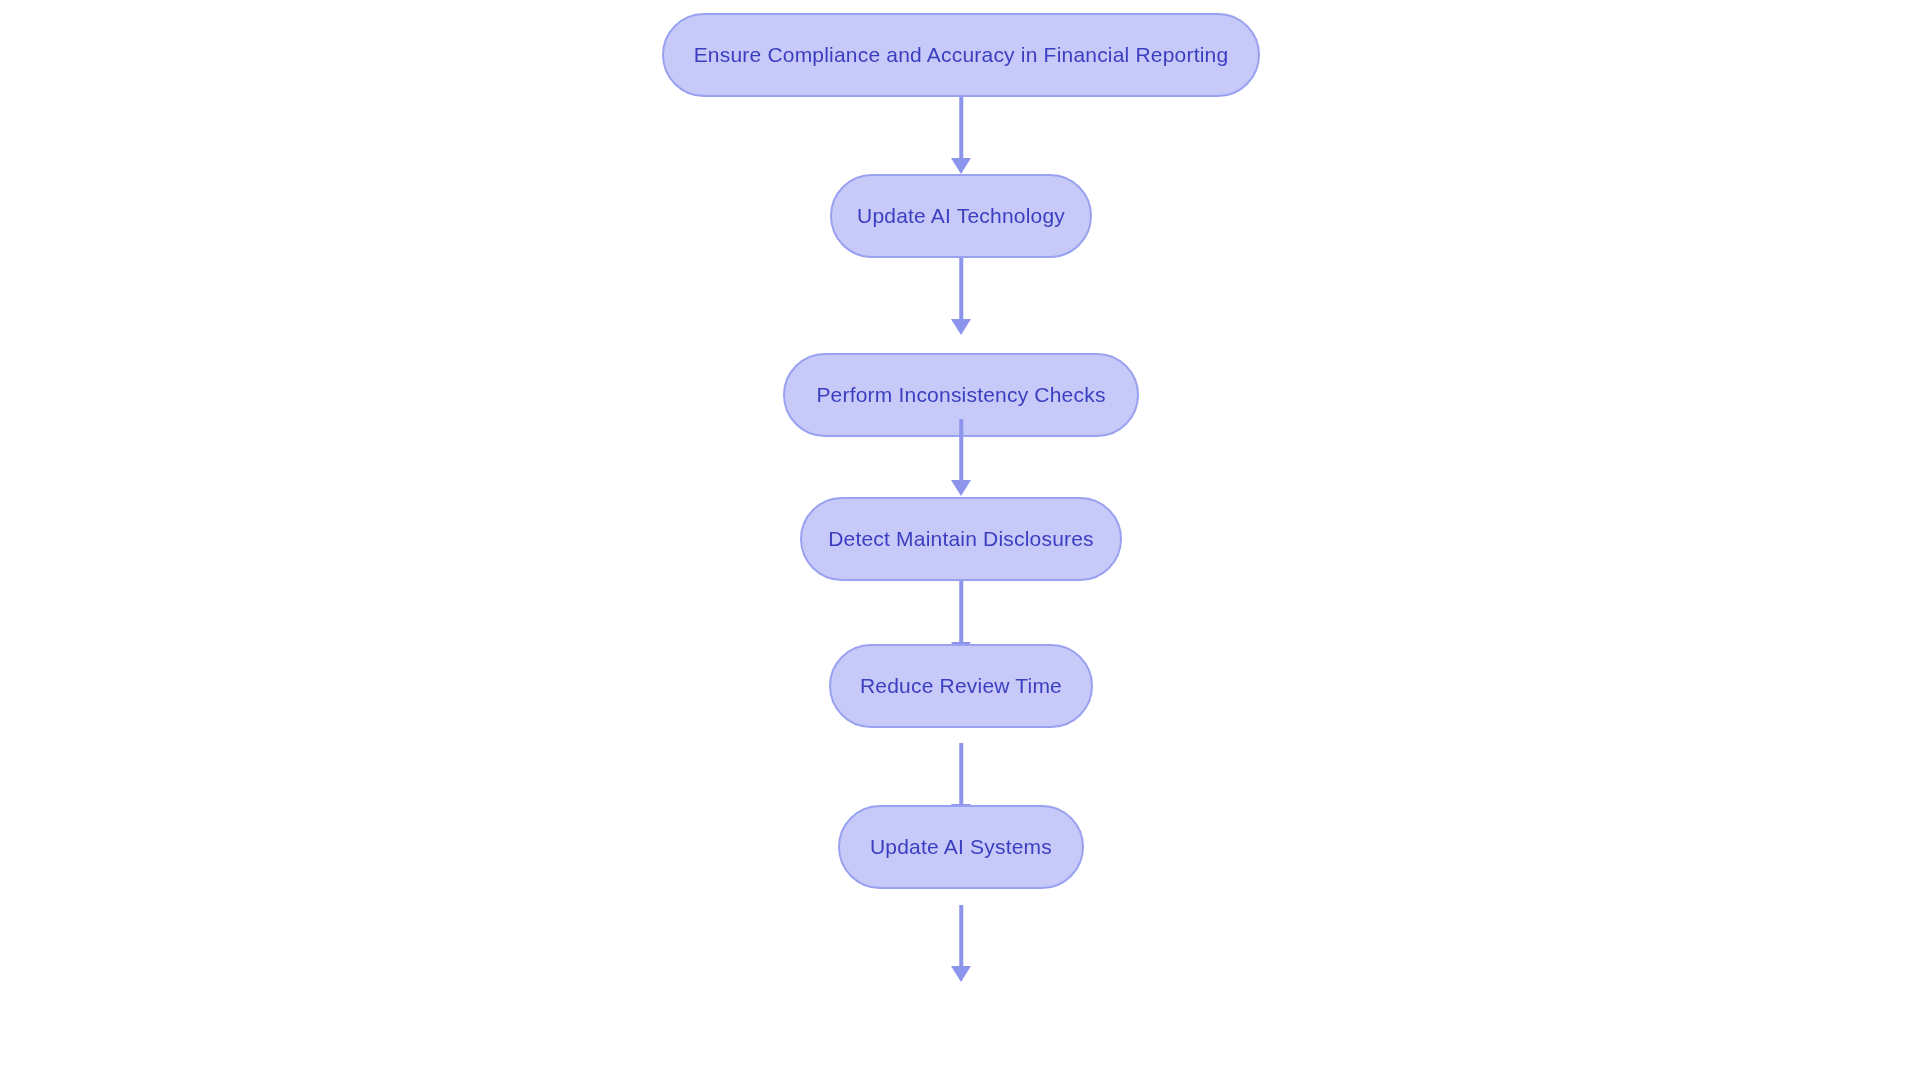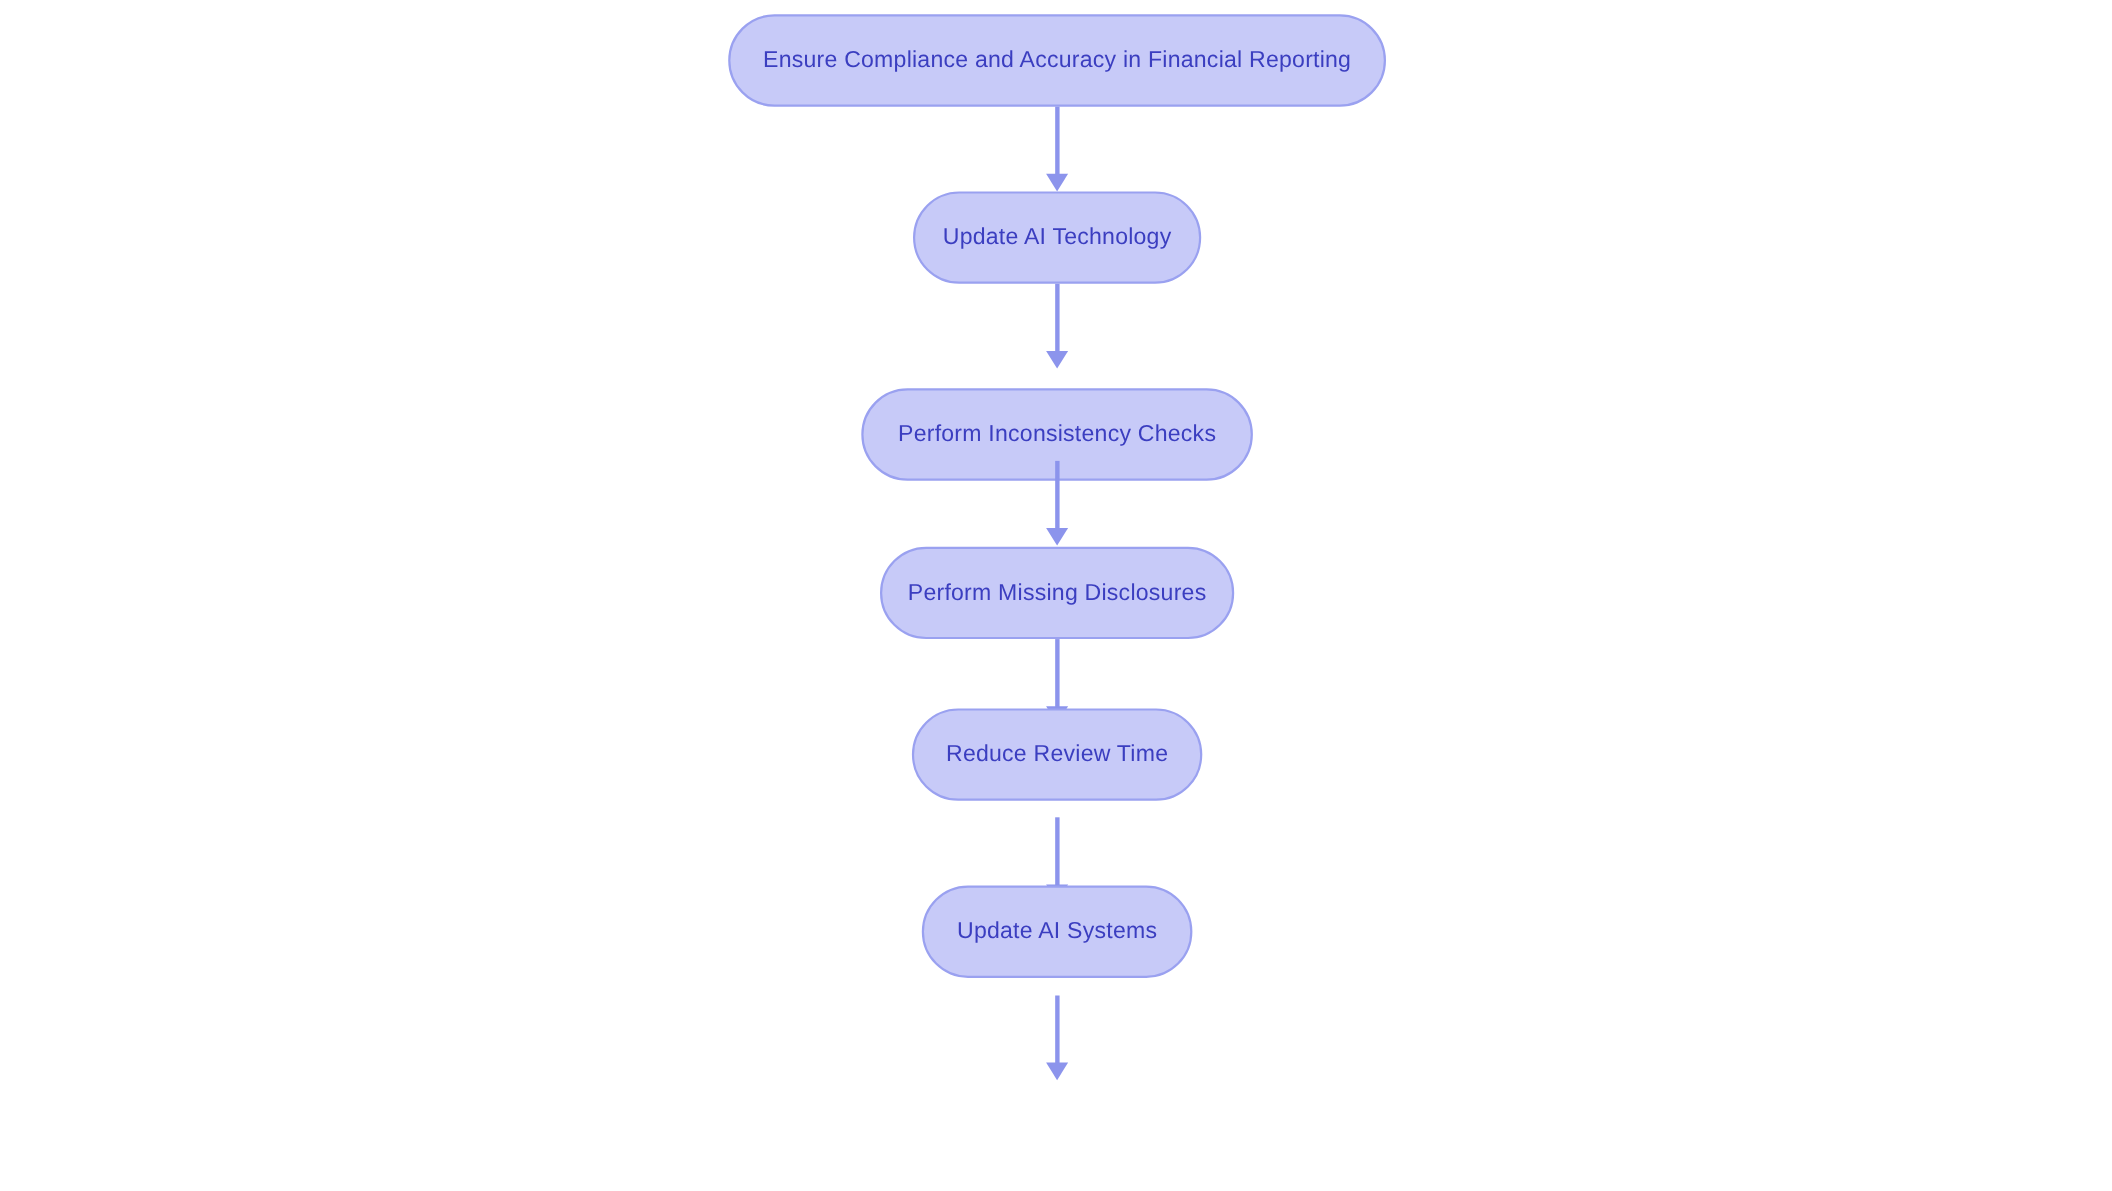--- a/index.html
+++ b/index.html
@@ -98,21 +98,21 @@
     <div class="head"></div>
   </div>
 
   <div class="node n3">Perform Inconsistency Checks</div>
 
   <div class="arrow a3">
     <div class="shaft"></div>
     <div class="head"></div>
   </div>
 
-  <div class="node n4">Perform Missing Disclosures</div>
+  <div class="node n4">Detect Maintain Disclosures</div>
 
   <div class="arrow a4">
     <div class="shaft"></div>
     <div class="head"></div>
   </div>
 
   <div class="node n5">Reduce Review Time</div>
 
   <div class="arrow a5">
     <div class="shaft"></div>

